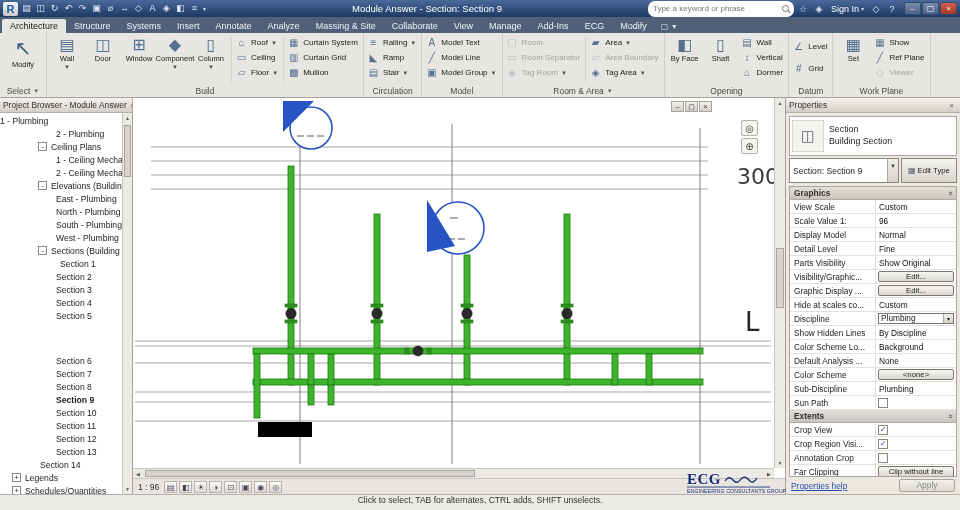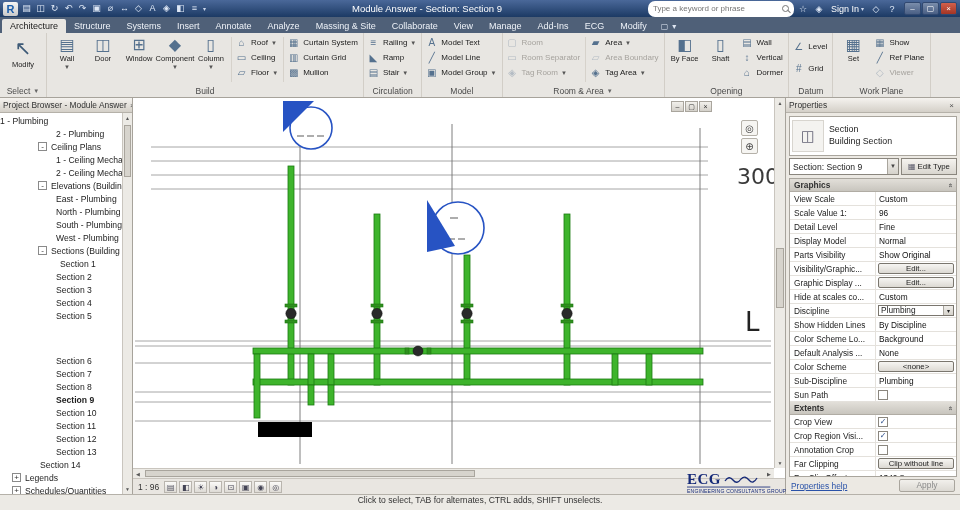--- a/index.html
+++ b/index.html
@@ -75,21 +75,21 @@
   .hsb-ar{position:absolute;top:0;width:10px;height:10px;font-size:5px;color:#555;text-align:center;line-height:10px;}
   .viewbar{position:absolute;left:0;top:380px;width:652px;height:16px;background:#e9e6e1;border-top:1px solid #c9c5be;display:flex;align-items:center;gap:3px;padding:0 5px;font-size:8.5px;}
   .vb-ico{width:13px;height:12px;border:1px solid #b9b5ae;background:linear-gradient(#fbfaf8,#dedbd5);text-align:center;line-height:11px;font-size:8px;color:#445;flex:0 0 auto;}
   .vb-scale{margin-right:2px;color:#333;white-space:nowrap;}
 
   
   .props{position:absolute;right:0;top:0;width:175px;height:396px;background:#ece9e3;border-left:1px solid #a7a39b;display:flex;flex-direction:column;}
   .type-sel{margin:3px 3px 2px;background:#fff;border:1px solid #a9a59d;height:40px;display:flex;align-items:center;gap:5px;padding:2px;flex:0 0 auto;}
   .type-ic{width:32px;height:32px;background:#f4f3f0;border:1px solid #d8d5cf;display:flex;align-items:center;justify-content:center;font-size:15px;color:#667;flex:0 0 auto;}
   .type-tx{font-size:8.8px;line-height:1.35;color:#222;}
-  .sel-row{display:flex;gap:2px;margin:0 3px 3px;height:17px;flex:0 0 auto;}
+  .sel-row{display:flex;gap:2px;margin:0 3px 3px;height:25px;flex:0 0 auto;}
   .sel-dd{flex:1;background:#fff;border:1px solid #8a867e;display:flex;align-items:center;padding:0 0 0 3px;font-size:8.6px;overflow:hidden;white-space:nowrap;}
   .dd-btn{margin-left:auto;width:11px;height:100%;background:linear-gradient(#f0eeea,#d5d2cb);border-left:1px solid #a9a59d;text-align:center;line-height:15px;font-size:6px;color:#444;flex:0 0 auto;}
   .edit-type{width:56px;background:linear-gradient(#f5f3ef,#d9d6cf);border:1px solid #8a867e;display:flex;align-items:center;justify-content:center;gap:2px;font-size:7.8px;white-space:nowrap;}
   .et-ic{font-size:8px;color:#556;}
   .pgrid{flex:1;margin:0 3px;background:#fff;border:1px solid #a9a59d;overflow:hidden;display:flex;flex-direction:column;}
   .pgroup-h{height:13px;background:linear-gradient(#e2dfd9,#c8c5be);border-bottom:1px solid #b0aca4;display:flex;align-items:center;padding:0 4px;font-size:8.4px;font-weight:bold;color:#333;flex:0 0 auto;}
   .chev{margin-left:auto;color:#555;font-size:8px;transform:rotate(90deg);}
   .prow{display:flex;height:14px;border-bottom:1px solid #e4e1dc;align-items:stretch;flex:0 0 auto;}
   .plab{width:86px;padding:0 2px 0 4px;font-size:8.3px;color:#222;display:flex;align-items:center;white-space:nowrap;overflow:hidden;border-right:1px solid #e4e1dc;background:#fff;flex:0 0 auto;}
   .pvalc{flex:1;display:flex;align-items:center;padding:0 2px;overflow:hidden;}
@@ -786,31 +786,31 @@
 
             <div class="prow">
               <div class="plab">Scale Value    1:</div>
               <div class="pvalc">
                 <div class="pv pv-text">96</div>
 
               </div>
             </div>
 
             <div class="prow">
+              <div class="plab">Display Model</div>
+              <div class="pvalc">
+                <div class="pv pv-text">Normal</div>
+
+              </div>
+            </div>
+
+            <div class="prow">
               <div class="plab">Detail Level</div>
               <div class="pvalc">
                 <div class="pv pv-text">Fine</div>
-
-              </div>
-            </div>
-
-            <div class="prow">
-              <div class="plab">Display Model</div>
-              <div class="pvalc">
-                <div class="pv pv-text">Normal</div>
 
               </div>
             </div>
 
             <div class="prow">
               <div class="plab">Parts Visibility</div>
               <div class="pvalc">
                 <div class="pv pv-text">Show Original</div>
 
               </div>

